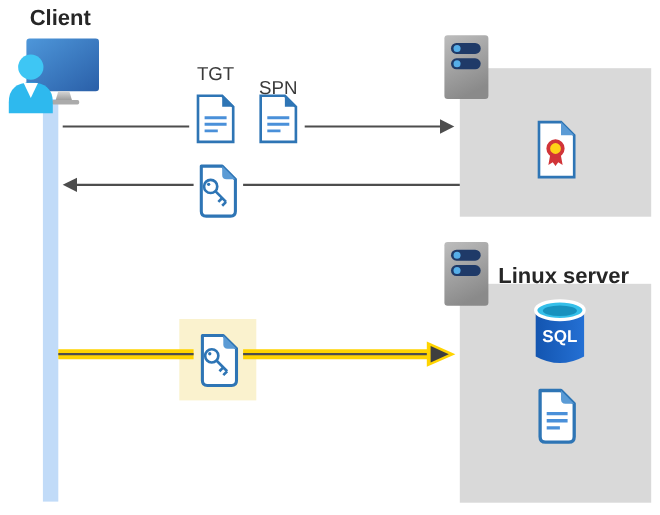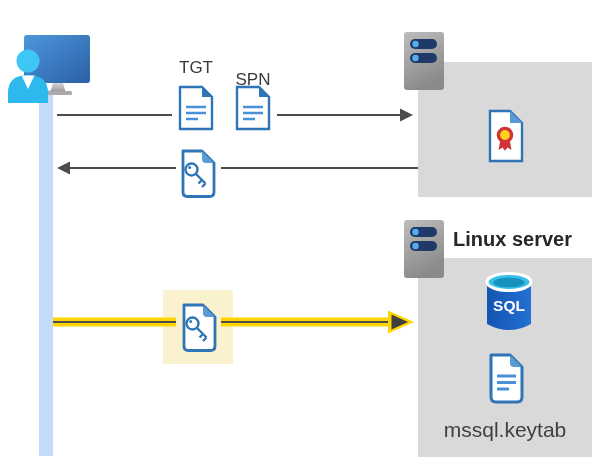--- a/index.html
+++ b/index.html
@@ -131,23 +131,23 @@
     <ellipse cx="27" cy="12.5" rx="15.5" ry="4.8" fill="#1791BE"></ellipse>
     <text x="27" y="41" text-anchor="middle" fill="#ffffff" font-family="Liberation Sans, sans-serif" font-size="15.5" font-weight="bold">SQL</text>
   </svg>
 
   <svg class="abs" style="left:485px;top:352px;" width="42" height="53" viewBox="0 0 42 53">
     <path d="M6,3 H25 L37,15 V45 Q37,50 32,50 H11 Q6,50 6,45 Z" fill="#ffffff" stroke="#2E75B5" stroke-width="3" stroke-linejoin="round"></path>
     <path d="M25,3 V11 Q25,15 29,15 H37 Z" fill="#5B9BD5"></path>
     <path d="M12,24 H31 M12,30.5 H31 M12,37 H24" stroke="#4A90D9" stroke-width="3"></path>
   </svg>
 
+  <div class="abs title" style="left:27px;top:4px;">Client</div>
 
 
-  <div class="abs title" style="left:453px;top:226px;width:145px;">Linux server</div>
+  <div class="abs title" style="left:453px;top:238px;width:145px;">Linux server</div>
 
   <div class="abs ticket-label" style="left:174px;top:58px;width:44px;text-align:center;">TGT</div>
 
   <div class="abs ticket-label" style="left:231px;top:70px;width:44px;">SPN</div>
 
-  <div class="abs file-label" style="left:418px;top:418px;width:174px;">mssql.keytab</div>
 
 </div>
 
 </body></html>

